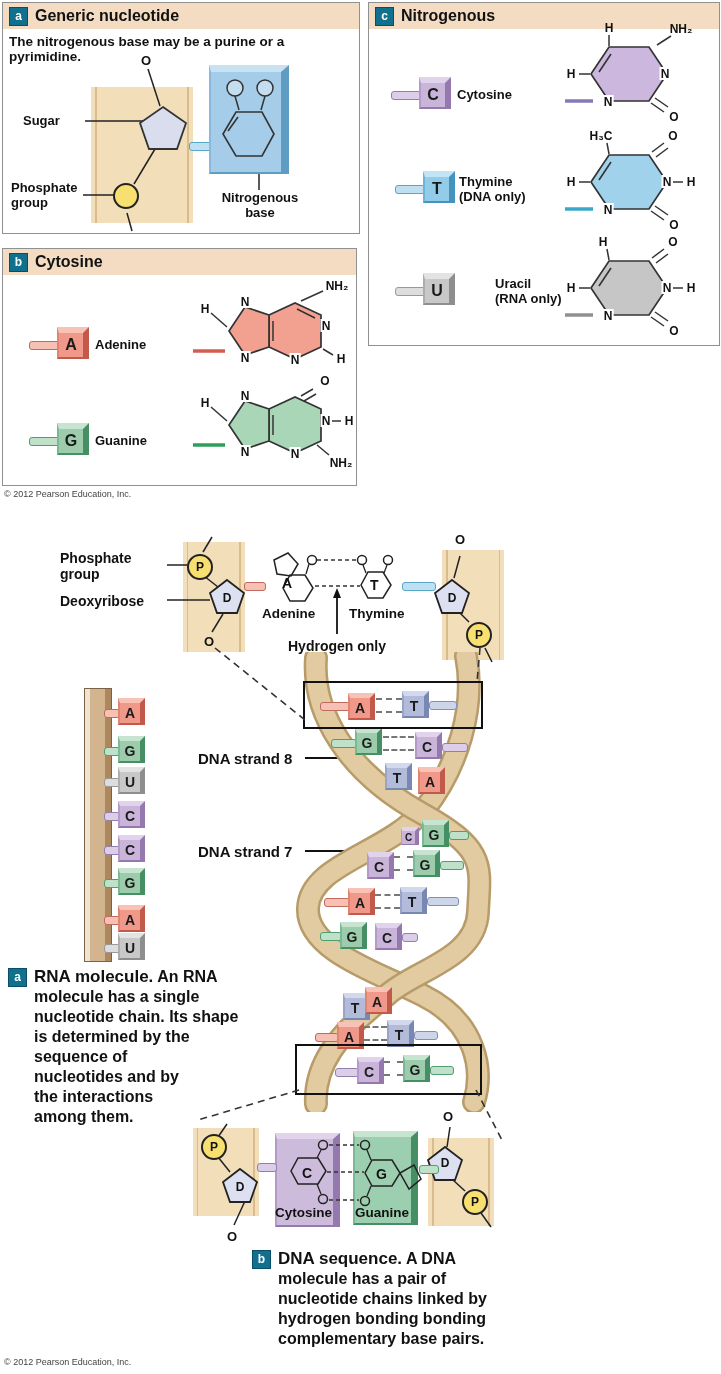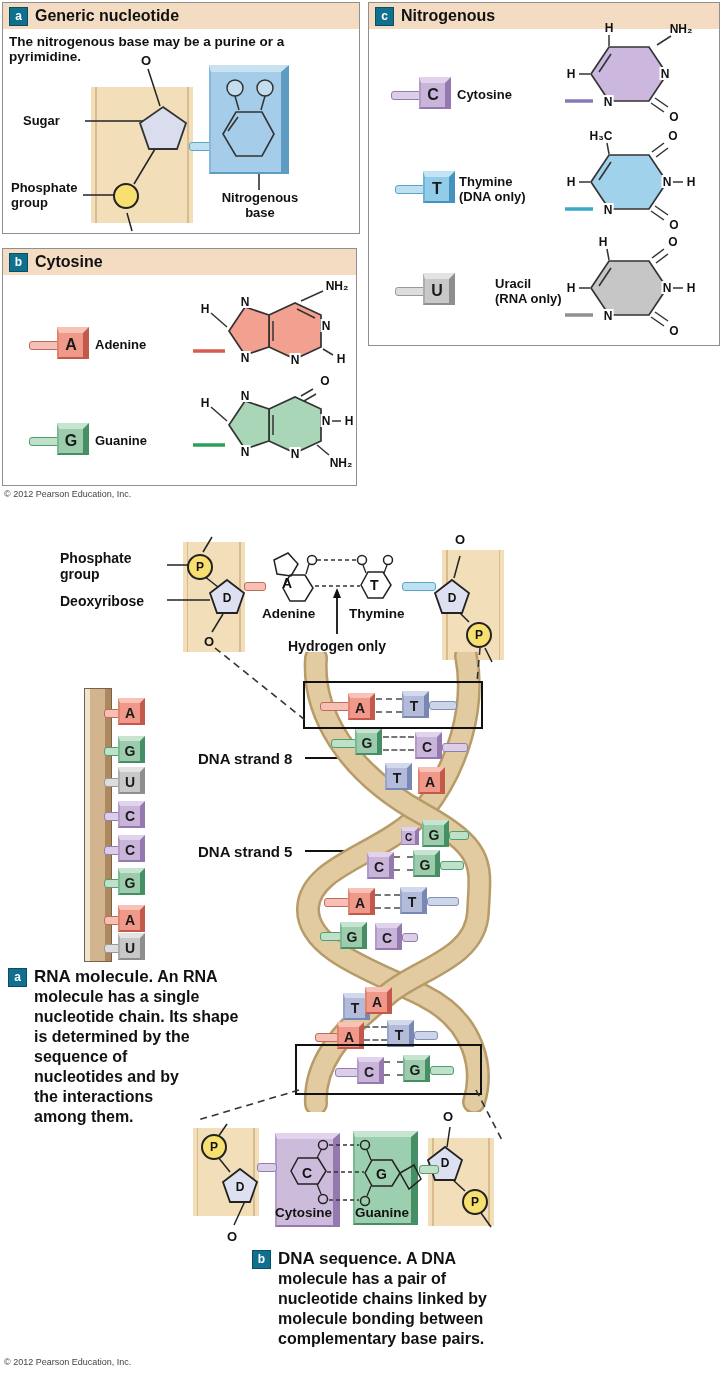--- a/index.html
+++ b/index.html
@@ -279,21 +279,21 @@
     <div class="stub g" style="left:26px;top:199px;width:16px;"></div>
     <div class="cube g" style="left:40px;top:188px;">G</div>
     <div class="stub a" style="left:26px;top:236px;width:16px;"></div>
     <div class="cube a" style="left:40px;top:225px;">A</div>
     <div class="stub u" style="left:26px;top:264px;width:16px;"></div>
     <div class="cube u" style="left:40px;top:253px;">U</div>
   </div>
 
   <div class="lbl r" style="left:198px;top:750px;width:102px;font-size:15px;">DNA strand 8</div>
   <div class="pline" style="left:305px;top:757px;width:47px;"></div>
-  <div class="lbl r" style="left:198px;top:843px;width:102px;font-size:15px;">DNA strand 5</div>
+  <div class="lbl r" style="left:198px;top:843px;width:102px;font-size:15px;">DNA strand 7</div>
   <div class="pline" style="left:305px;top:850px;width:39px;"></div>
 
   <div style="position:absolute;left:288px;top:652px;width:300px;height:460px;">
     <svg width="300" height="460" viewBox="0 0 300 460" style="position:absolute;left:0;top:0;">
       <path d="M 178 4 C 188 55, 170 115, 136 158 C 98 202, 22 212, 20 256 C 18 300, 95 322, 136 344 C 188 370, 196 418, 186 450" fill="none" stroke="#B79B69" stroke-width="24" stroke-linecap="round"></path>
       <path d="M 178 4 C 188 55, 170 115, 136 158 C 98 202, 22 212, 20 256 C 18 300, 95 322, 136 344 C 188 370, 196 418, 186 450" fill="none" stroke="#E2CBA0" stroke-width="19" stroke-linecap="round"></path>
       <path d="M 28 6 C 24 60, 58 120, 135 162 C 200 198, 192 215, 190 260 C 188 308, 125 318, 98 344 C 48 382, 26 415, 28 452" fill="none" stroke="#B79B69" stroke-width="24" stroke-linecap="round"></path>
       <path d="M 28 6 C 24 60, 58 120, 135 162 C 200 198, 192 215, 190 260 C 188 308, 125 318, 98 344 C 48 382, 26 415, 28 452" fill="none" stroke="#E2CBA0" stroke-width="19" stroke-linecap="round"></path>
     </svg>
 
@@ -414,18 +414,18 @@
     <div class="olbl" style="left:258px;top:4px;">O</div>
     <div class="pcirc" style="left:277px;top:84px;">P</div>
   </div>
 
   <div class="cap" style="left:252px;top:1248px;width:335px;">
     <span class="badge">b</span>
     <span class="cap-title">DNA sequence.</span>
     <span class="preline">A DNA
 molecule has a pair of
 nucleotide chains linked by
-molecule bonding between
+hydrogen bonding bonding
 complementary base pairs.</span>
   </div>
 
   <div class="copyright" style="left:4px;top:1357px;">© 2012 Pearson Education, Inc.</div>
 </div>
 
 </body></html>

